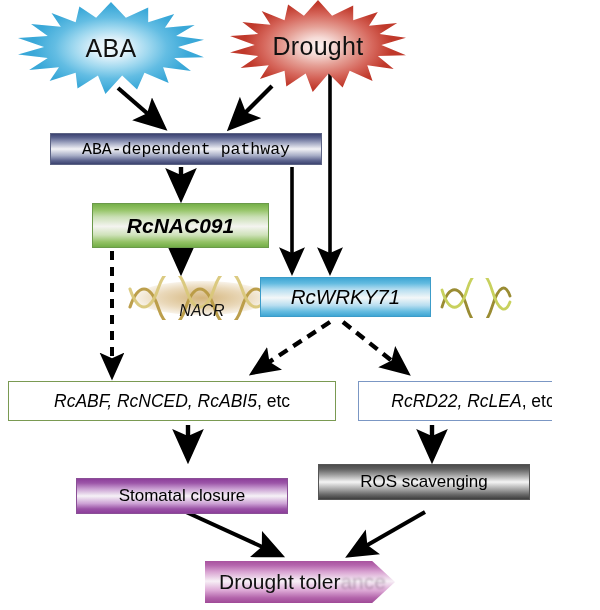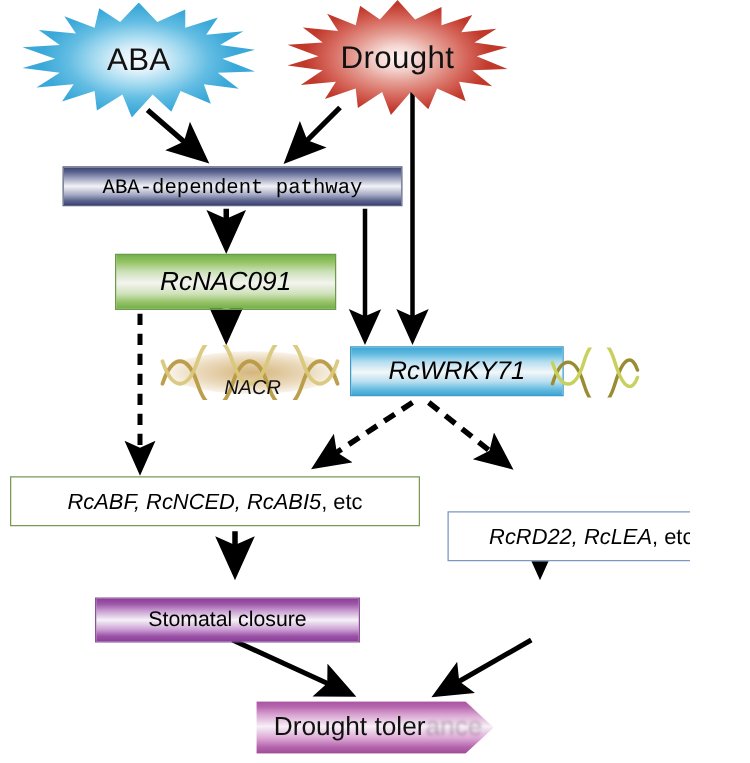--- a/index.html
+++ b/index.html
@@ -96,23 +96,24 @@
     left: 92px;
     top: 203px;
     width: 177px;
     height: 45px;
     border: 1px solid #6b9a4a;
     background: linear-gradient(to bottom,
       #76b04a 0%, #96c568 14%, #c9dfb4 30%,
       #f4f4f0 52%, #cfe2ba 72%, #94c266 88%, #73ae47 100%);
     font-size: 21px;
     font-style: italic;
+    font-weight: bold;
   }
   #box-rcwrky71 {
-    left: 280px;
+    left: 260px;
     top: 277px;
     width: 171px;
     height: 40px;
     border: 1px solid #3c9cc9;
     background: linear-gradient(to bottom,
       #3fa6d4 0%, #63bbe0 14%, #b4ddf0 30%,
       #f3f7f8 52%, #b8def0 72%, #66bce0 88%, #3fa6d4 100%);
     font-size: 20.5px;
     font-style: italic;
     justify-content: center;
@@ -152,21 +153,20 @@
     font-size: 17.5px;
   }
   #box-genes-ros {
     left: 358px;
     top: 381px;
     width: 230px;
     height: 40px;
     border: 1.5px solid #7b97c4;
     background: #ffffff;
     font-size: 17.5px;
-    margin-top: 28px;
   }
   .gene-italic { font-style: italic; }
   .gene-roman  { font-style: normal; }
 
   
   #box-banner {
     left: 205px;
     top: 561px;
     width: 190px;
     height: 42px;
@@ -312,18 +312,21 @@
   <div class="node" id="box-genes-ros">
     <span>
       <span class="gene-italic">RcRD22, RcLEA</span><span class="gene-roman">, etc</span>
     </span>
   </div>
 
   <div class="node" id="box-stomatal">
     <span>Stomatal closure</span>
   </div>
 
+  <div class="node" id="box-ros">
+    <span>ROS scavenging</span>
+  </div>
 
   <div class="node" id="box-banner">
     <span><span id="banner-text-visible">Drought toler</span><span id="banner-text-faded">ance</span></span>
   </div>
 
 </div>
 
 </body></html>

